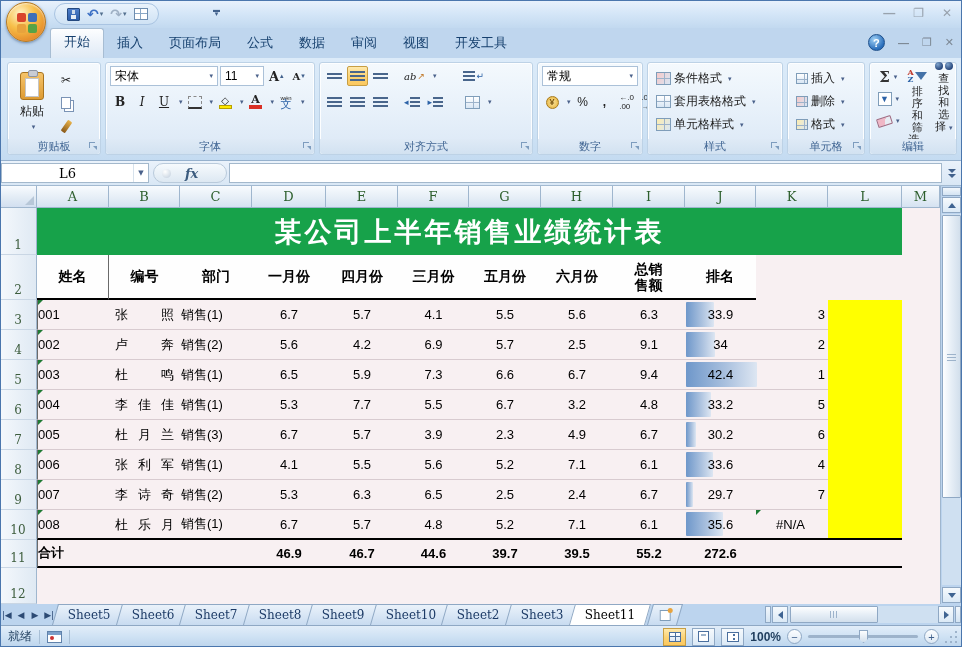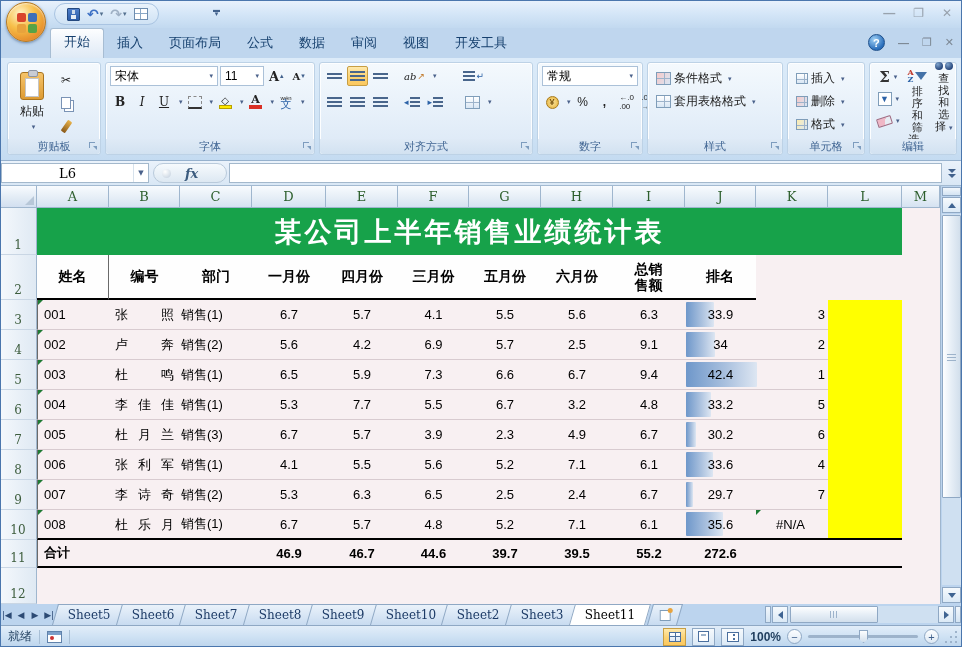--- a/index.html
+++ b/index.html
@@ -110,21 +110,21 @@
   .colhdr{background:linear-gradient(#f8fbfe,#e4edf6 60%,#d5e2f1);border-right:1px solid #9fb6ce;border-bottom:1px solid #9fb6ce;text-align:center;font-family:"DejaVu Serif",serif;font-size:13px;color:#2d5f2d;line-height:21px}
   .rowhdr{width:37px;flex:none;background:linear-gradient(90deg,#f4f8fc,#dfe9f3);border-right:1px solid #9fb6ce;border-bottom:1px solid #c9d6e4;display:flex;align-items:flex-end;justify-content:center;font-family:"DejaVu Serif",serif;font-size:12px;color:#3c5c3c;padding-bottom:2px}
   .cell{flex:none;font-size:13px;color:#000;display:flex;align-items:center;position:relative}
   .titlecell{background:#17a24a;color:#fff;font-weight:bold;font-size:27px;justify-content:center;font-family:Liberation Serif, serif;letter-spacing:3px}
   .hcell{background:#fefefe;font-weight:bold;font-size:14px;justify-content:center;border-bottom:2px solid #000;text-align:center}
   .wrapj{display:inline-block;width:34px;line-height:16px;word-break:break-all}
   .mfill{background:#f8f0f2}
   .lb{border-left:1px solid #6a6a6a}
   .sep{border-bottom:1px solid #d8cbd0}
   .bb{border-bottom:2px solid #000}
-  .idcell{padding-left:6px}
+  .idcell{padding-left:0}
   .ncell{display:block;line-height:29px;padding:0 6px;text-align:justify;text-align-last:justify}
   .dcell{padding-left:1px}
   .mcell{justify-content:center}
   .jcell{justify-content:center}
   .jbar{position:absolute;left:1px;top:2px;bottom:2px;background:linear-gradient(90deg,#6e97ca,#a9c0de 55%,#dde6f2);border-radius:1px}
   .jval{position:relative;z-index:1}
   .kcell{justify-content:flex-end;padding-right:3px}
   .kcell.na{justify-content:center}
   .ycell{background:#ffff00}
   .tcell{font-weight:bold}
@@ -418,20 +418,25 @@
       <div class="vbtn">
           <span class="tblic red"></span>
           <span>条件格式</span>
           <span class="ddv">▾</span>
         </div>
       <div class="vbtn">
           <span class="tblic"></span>
           <span>套用表格格式</span>
           <span class="ddv">▾</span>
         </div>
+      <div class="vbtn">
+          <span class="tblic ylw"></span>
+          <span>单元格样式</span>
+          <span class="ddv">▾</span>
+        </div>
     </div>
     <div class="glabel">
         <span>样式</span>
       </div>
     <span class="lnch"></span>
   </div>
 
   <div class="rgroup" style="left:787px;width:78px">
     <div class="gbody" style="padding-top:4px">
       <div class="vbtn">

